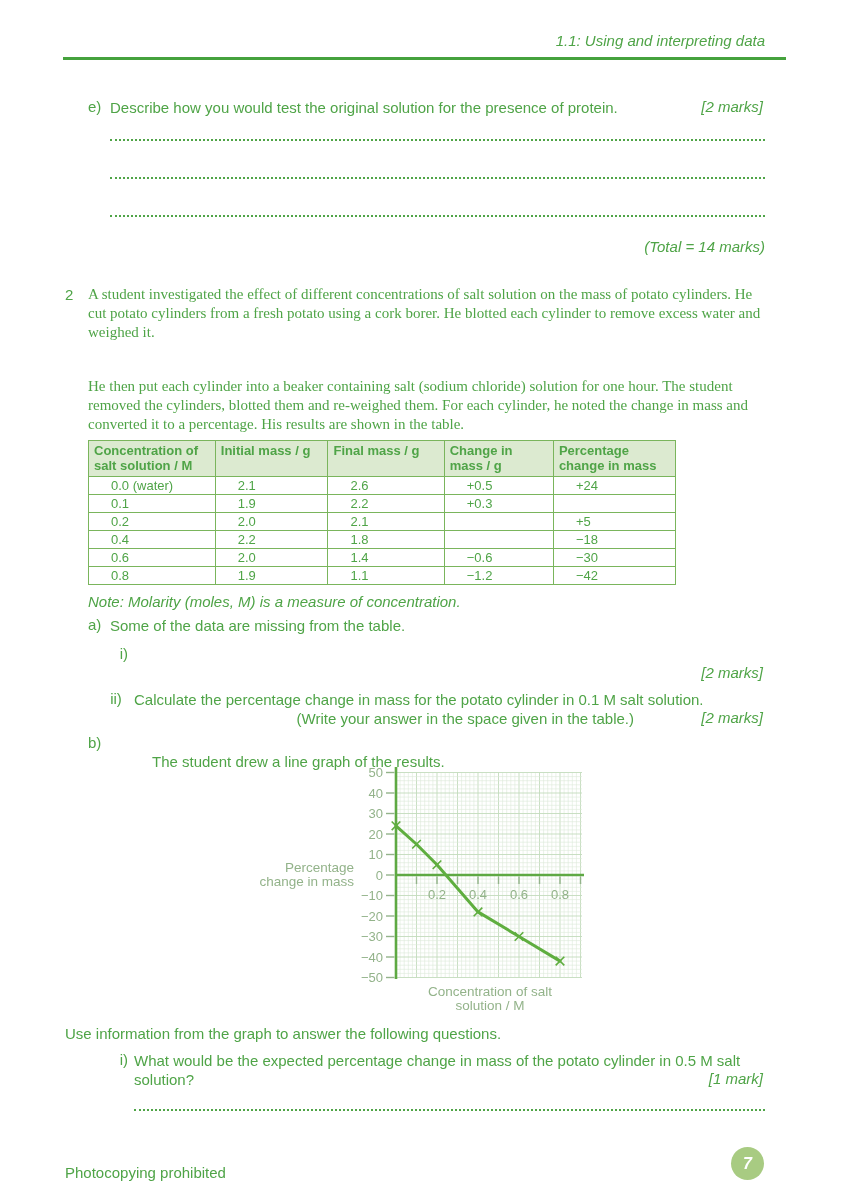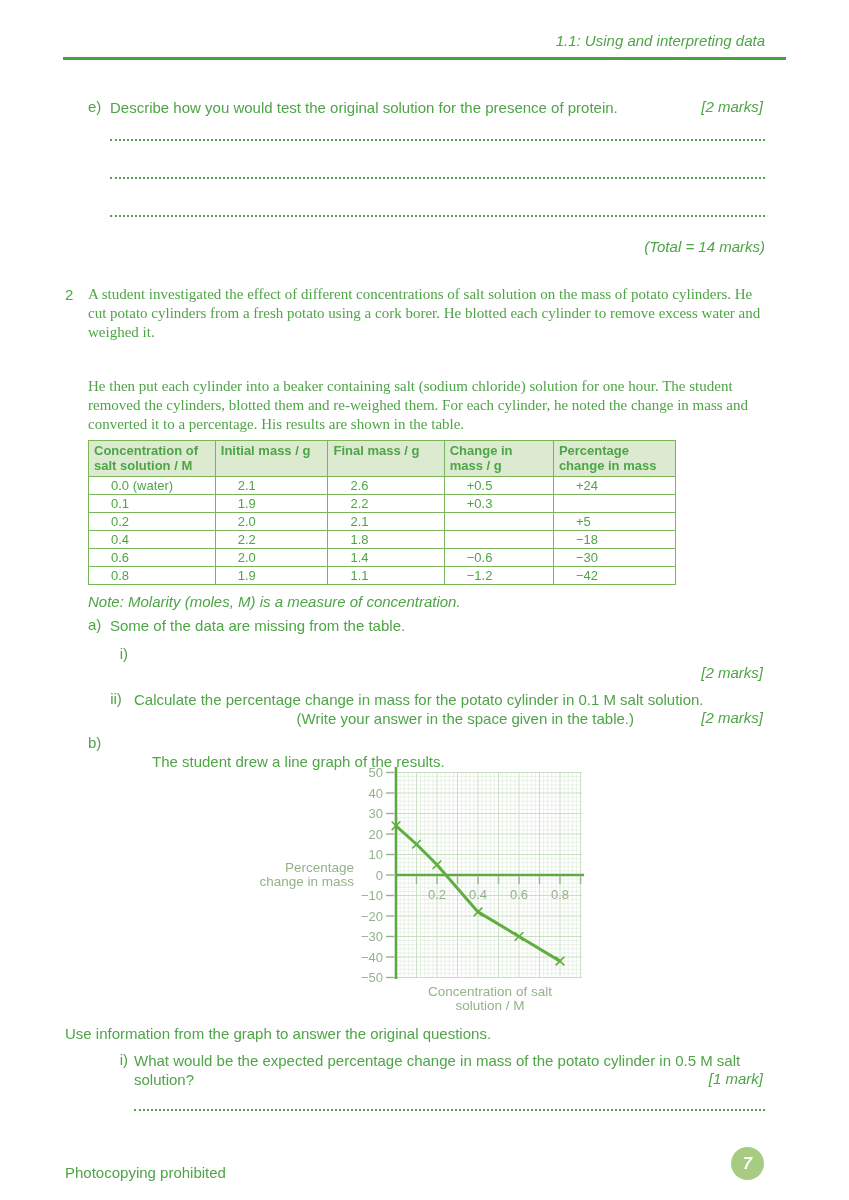--- a/index.html
+++ b/index.html
@@ -296,21 +296,21 @@
       <text x="230" y="248" text-anchor="middle" font-size="13.5" fill="#93b38a">solution / M</text>
       <polyline points="136,63.800000000000004 156.5,82.25 177,102.75 218,149.9 259,174.5 300,199.1" fill="none" stroke="#5fae3f" stroke-width="3" stroke-linejoin="round" stroke-linecap="round"></polyline>
       <path d="M131.7 59.50000000000001 L140.3 68.10000000000001 M131.7 68.10000000000001 L140.3 59.50000000000001" stroke="#5fae3f" stroke-width="1.6" fill="none"></path>
       <path d="M152.2 77.95 L160.8 86.55 M152.2 86.55 L160.8 77.95" stroke="#5fae3f" stroke-width="1.6" fill="none"></path>
       <path d="M172.7 98.45 L181.3 107.05 M172.7 107.05 L181.3 98.45" stroke="#5fae3f" stroke-width="1.6" fill="none"></path>
       <path d="M213.7 145.6 L222.3 154.20000000000002 M213.7 154.20000000000002 L222.3 145.6" stroke="#5fae3f" stroke-width="1.6" fill="none"></path>
       <path d="M254.7 170.2 L263.3 178.8 M254.7 178.8 L263.3 170.2" stroke="#5fae3f" stroke-width="1.6" fill="none"></path>
       <path d="M295.7 194.79999999999998 L304.3 203.4 M295.7 203.4 L304.3 194.79999999999998" stroke="#5fae3f" stroke-width="1.6" fill="none"></path>
     </svg>
 
-  <div class="abs txt" style="top:1024px;left:65px;">Use information from the graph to answer the original questions.</div>
+  <div class="abs txt" style="top:1024px;left:65px;">Use information from the graph to answer the following questions.</div>
 
   <div class="abs qlabel" style="top:1051px;left:104px;width:24px;text-align:right;">i)</div>
   <div class="abs txt" style="top:1051px;left:134px;width:620px;">What would be the expected percentage change in mass of the potato cylinder in 0.5 M salt</div>
   <div class="abs txt" style="top:1070px;left:134px;width:400px;">solution?</div>
   <div class="abs marks" style="top:1070px;right:86px;">[1 mark]</div>
 
   <div class="abs dotted-line" style="top:1109px;left:134px;width:631px;"></div>
 
   <div class="abs txt" style="top:1163px;left:65px;">Photocopying prohibited</div>
   <div class="abs" id="page-badge">

